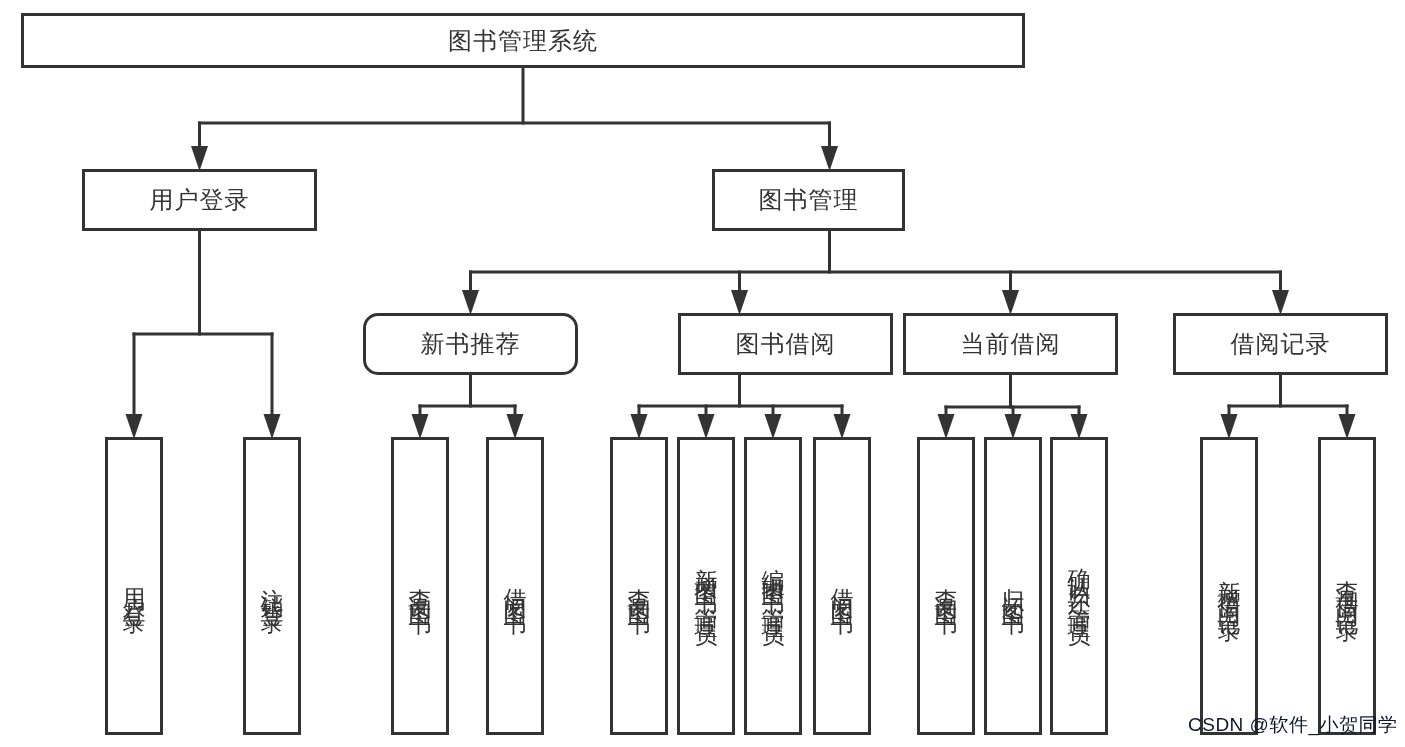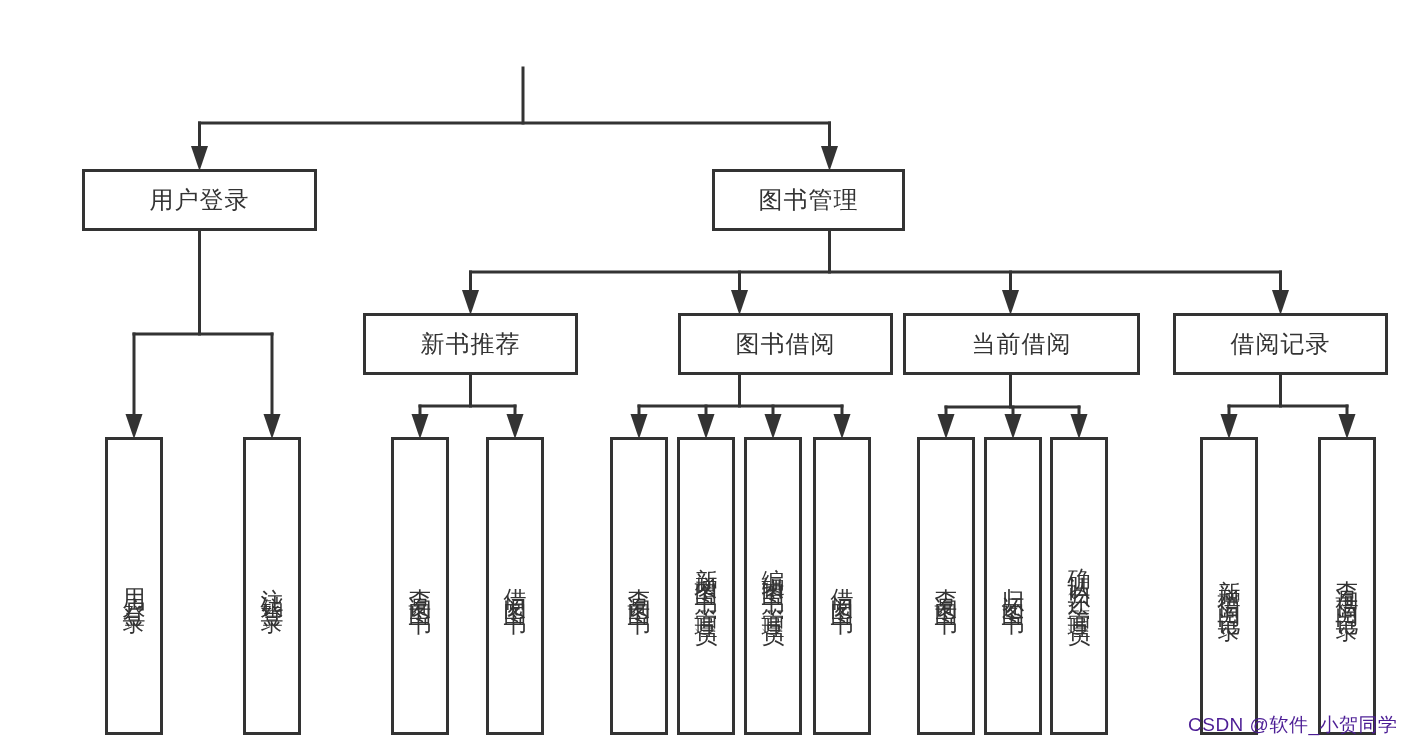--- a/index.html
+++ b/index.html
@@ -43,21 +43,21 @@
     left: 0;
     top: 0;
     pointer-events: none;
   }
   .watermark {
     position: absolute;
     left: 1188px;
     top: 712px;
     font-size: 19px;
     letter-spacing: 0.5px;
-    color: #4c1d95;
+    color: #0f172a;
     white-space: nowrap;
     z-index: 5;
   }
 </style>
 </head>
 <body>
 
 <div class="stage">
 
   <svg id="connectors" width="1405" height="747" viewBox="0 0 1405 747">
@@ -108,35 +108,38 @@
       <line x1="1079" y1="407" x2="1079" y2="415" stroke="#333333" stroke-width="3" stroke-linecap="square"></line>
       <polygon points="1070.5,414 1087.5,414 1079,439" fill="#333333"></polygon>
       <line x1="1280.5" y1="375" x2="1280.5" y2="406" stroke="#333333" stroke-width="3" stroke-linecap="square"></line>
       <line x1="1229" y1="406" x2="1347" y2="406" stroke="#333333" stroke-width="3" stroke-linecap="square"></line>
       <line x1="1229" y1="406" x2="1229" y2="415" stroke="#333333" stroke-width="3" stroke-linecap="square"></line>
       <polygon points="1220.5,414 1237.5,414 1229,439" fill="#333333"></polygon>
       <line x1="1347" y1="406" x2="1347" y2="415" stroke="#333333" stroke-width="3" stroke-linecap="square"></line>
       <polygon points="1338.5,414 1355.5,414 1347,439" fill="#333333"></polygon>
     </svg>
 
+  <div class="node h" style="left:21px; top:13px; width:1004px; height:55px;">
+    <span class="label">图书管理系统</span>
+  </div>
 
   <div class="node h" style="left:82px; top:169px; width:235px; height:62px;">
     <span class="label">用户登录</span>
   </div>
   <div class="node h" style="left:712px; top:169px; width:193px; height:62px;">
     <span class="label">图书管理</span>
   </div>
 
-  <div class="node h" style="left:363px; top:313px; width:215px; height:62px;">
+  <div class="node h" style="left:363px; top:313px; width:215px; height:62px;border-radius:15px;">
     <span class="label">新书推荐</span>
   </div>
   <div class="node h" style="left:632px; top:313px; width:215px; height:62px;margin-left:46px;">
     <span class="label">图书借阅</span>
   </div>
-  <div class="node h" style="left:903px; top:313px; width:237px; height:62px;text-align:center;">
+  <div class="node h" style="left:903px; top:313px; width:215px; height:62px;text-align:center;">
     <span class="label">当前借阅</span>
   </div>
   <div class="node h" style="left:1173px; top:313px; width:215px; height:62px;">
     <span class="label">借阅记录</span>
   </div>
 
   <div class="node v" style="left:105px; top:437px; width:58px; height:298px;">
     <span class="label">用户登录</span>
   </div>
   <div class="node v" style="left:243px; top:437px; width:58px; height:298px;">

